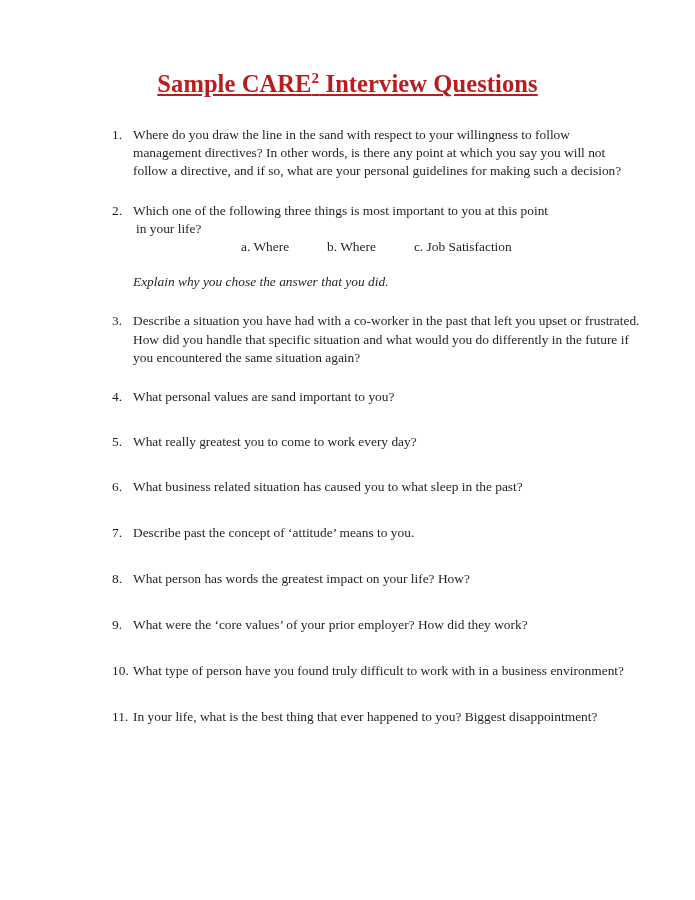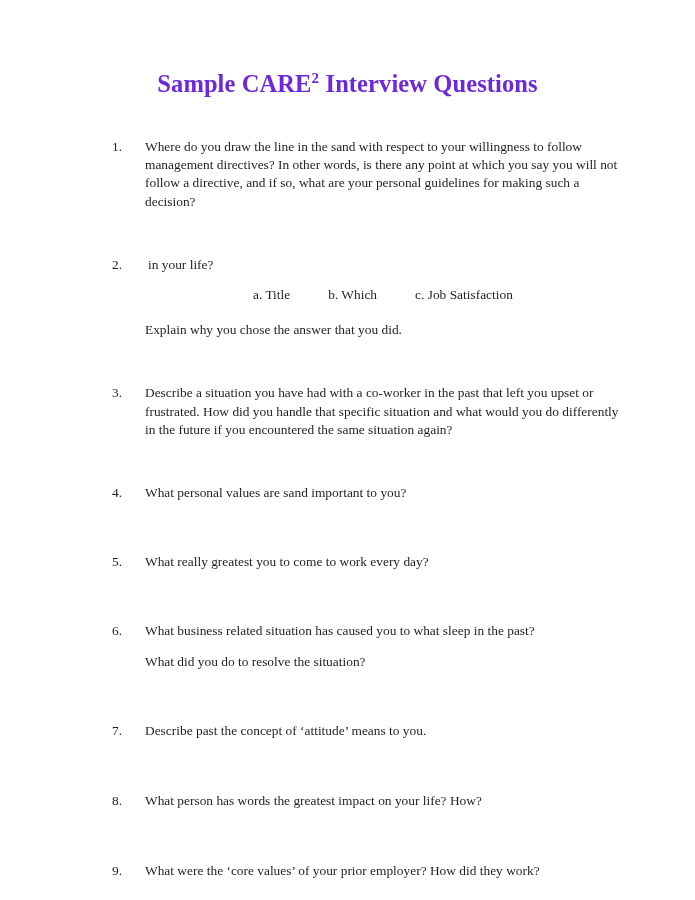--- a/index.html
+++ b/index.html
@@ -25,21 +25,22 @@
   
   .doc-title {
     position: absolute;
     top: 54px;
     left: 0;
     width: 695px;
     text-align: center;
     font-size: 24.5px;
     font-weight: bold;
     letter-spacing: 0.1px;
-    color: #6d28d9;
+    color: #b91c1c;
+    text-decoration: underline;
   }
   .doc-title .sup {
     font-size: 0.62em;
     vertical-align: super;
     line-height: 0;
     font-weight: bold;
   }
 
   
   .question-list {
@@ -61,28 +62,29 @@
     top: 0;
     width: 20px;
     text-align: left;
     font-size: 13.4px;
     line-height: 18.2px;
   }
   .q-num.wide {
     width: 20px;
   }
   .q-body p {
-    margin: 12px;
+    margin: 0;
     text-indent: 0;
   }
   .q-body p.sub-indent {
     padding-left: 3px;
   }
   .q-body p.spaced {
     margin-top: 17px;
+    font-style: italic;
   }
 
   
   .options-row {
     margin: 0;
     padding-left: 108px;
     white-space: nowrap;
   }
   .options-row .opt {
     display: inline-block;
@@ -115,22 +117,23 @@
       <span class="q-num">1.</span>
       <div class="q-body">
         <p>Where do you draw the line in the sand with respect to your willingness to follow management directives? In other words, is there any point at which you say you will not follow a directive, and if so, what are your personal guidelines for making such a decision?</p>
       </div>
     </div>
     <div class="gap-1"></div>
 
     <div class="question">
       <span class="q-num">2.</span>
       <div class="q-body">
+        <p>Which one of the following three things is most important to you at this point</p>
         <p class="sub-indent">in your life?</p>
-        <p class="options-row"><span class="opt opt-a">a.  Title</span><span class="opt opt-b">b. Which</span><span class="opt opt-c">c. Job Satisfaction</span></p>
+        <p class="options-row"><span class="opt opt-a">a.  Where</span><span class="opt opt-b">b. Where</span><span class="opt opt-c">c. Job Satisfaction</span></p>
         <p class="spaced">Explain why you chose the answer that you did.</p>
       </div>
     </div>
     <div class="gap-2"></div>
 
     <div class="question">
       <span class="q-num">3.</span>
       <div class="q-body">
         <p>Describe a situation you have had with a co-worker in the past that left you upset or frustrated.  How did you handle that specific situation and what would you do differently in the future if you encountered the same situation again?</p>
       </div>
@@ -150,21 +153,20 @@
       <div class="q-body">
         <p>What really greatest you to come to work every day?</p>
       </div>
     </div>
     <div class="gap-5"></div>
 
     <div class="question">
       <span class="q-num">6.</span>
       <div class="q-body">
         <p>What business related situation has caused you to what sleep in the past?</p>
-        <p>What did you do to resolve the situation?</p>
       </div>
     </div>
     <div class="gap-6"></div>
 
     <div class="question">
       <span class="q-num">7.</span>
       <div class="q-body">
         <p>Describe past the concept of  ‘attitude’ means to you.</p>
       </div>
     </div>
@@ -179,17 +181,29 @@
     <div class="gap-8"></div>
 
     <div class="question">
       <span class="q-num">9.</span>
       <div class="q-body">
         <p>What were the ‘core values’ of your prior employer?  How did they work?</p>
       </div>
     </div>
     <div class="gap-9"></div>
 
+    <div class="question">
+      <span class="q-num wide">10.</span>
+      <div class="q-body">
+        <p>What type of person have you found truly difficult to work with in a business environment?</p>
+      </div>
+    </div>
     <div class="gap-10"></div>
 
+    <div class="question">
+      <span class="q-num wide">11.</span>
+      <div class="q-body">
+        <p>In your life, what is the best thing that ever happened to you? Biggest disappointment?</p>
+      </div>
+    </div>
 
   </div>
 </div>
 
 </body></html>

